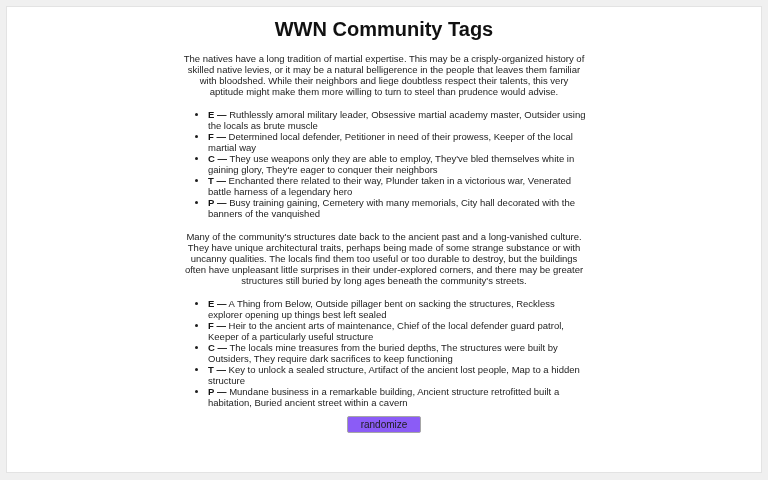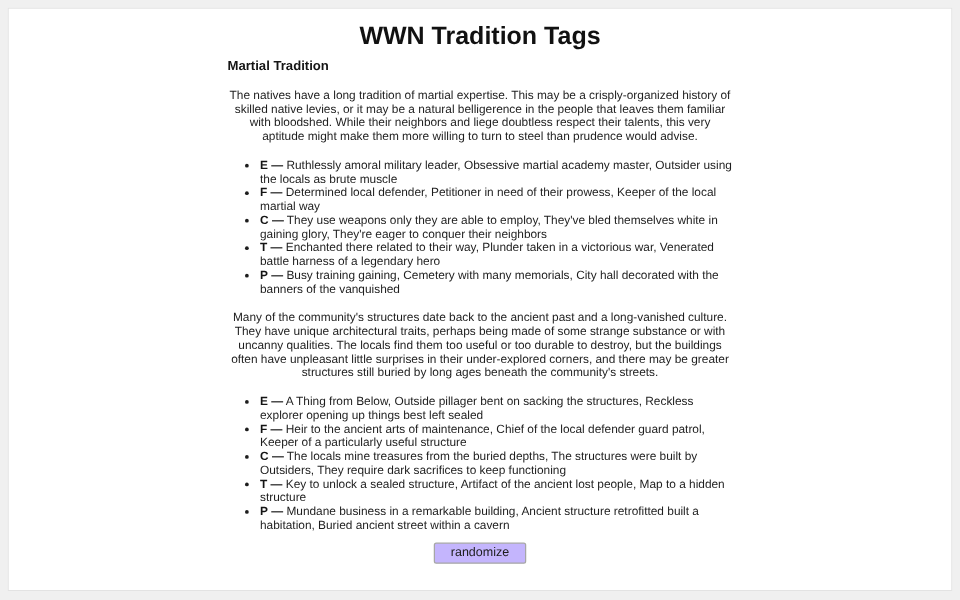--- a/index.html
+++ b/index.html
@@ -54,37 +54,36 @@
   ul.tags b { font-weight: bold; color: #141414; }
   .btn-row {
     text-align: center;
     margin-top: 6px;
   }
   button.randomize {
     font-family: "Liberation Sans", sans-serif;
     font-size: 10px;
     line-height: 11px;
     color: #1c1c1c;
-    background: #c4b5fd;
+    background: #8b5cf6;
     border: 1px solid #a6a6a6;
     border-radius: 2px;
     padding: 2px 13px;
     cursor: pointer;
   }
 </style>
 </head>
 <body>
 
 <div class="panel">
   <div class="content">
 
-    <h1 class="title">WWN Tradition Tags</h1>
+    <h1 class="title">WWN Community Tags</h1>
 
     <div class="section">
-      <div class="sec-h">Martial Tradition</div>
       <p class="desc">The natives have a long tradition of martial expertise. This may be a crisply-organized history of skilled native levies, or it may be a natural belligerence in the people that leaves them familiar with bloodshed. While their neighbors and liege doubtless respect their talents, this very aptitude might make them more willing to turn to steel than prudence would advise.</p>
       <ul class="tags">
         <li>
           <b>E</b>
           <b>—</b>
           <span>Ruthlessly amoral military leader, Obsessive martial academy master, Outsider using the locals as brute muscle</span>
         </li>
         <li>
           <b>F</b>
           <b>—</b>

